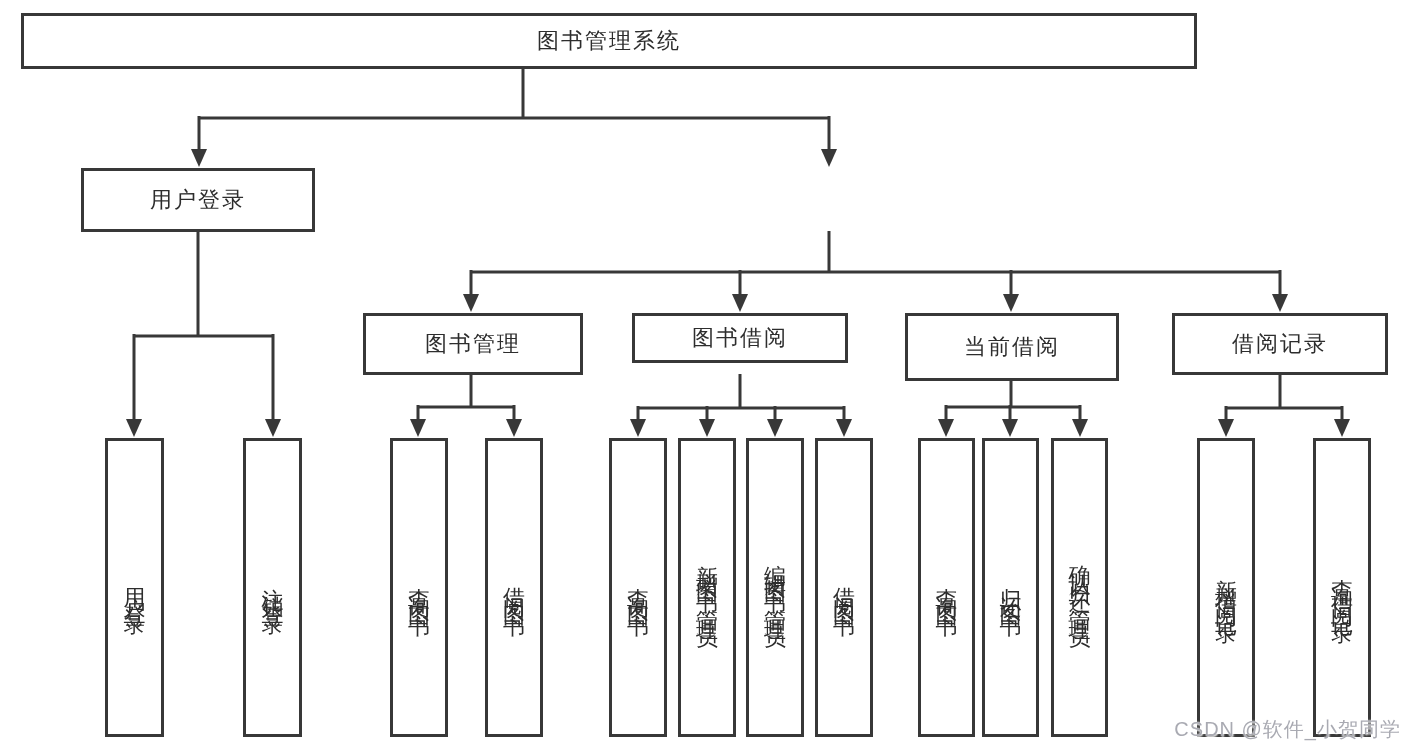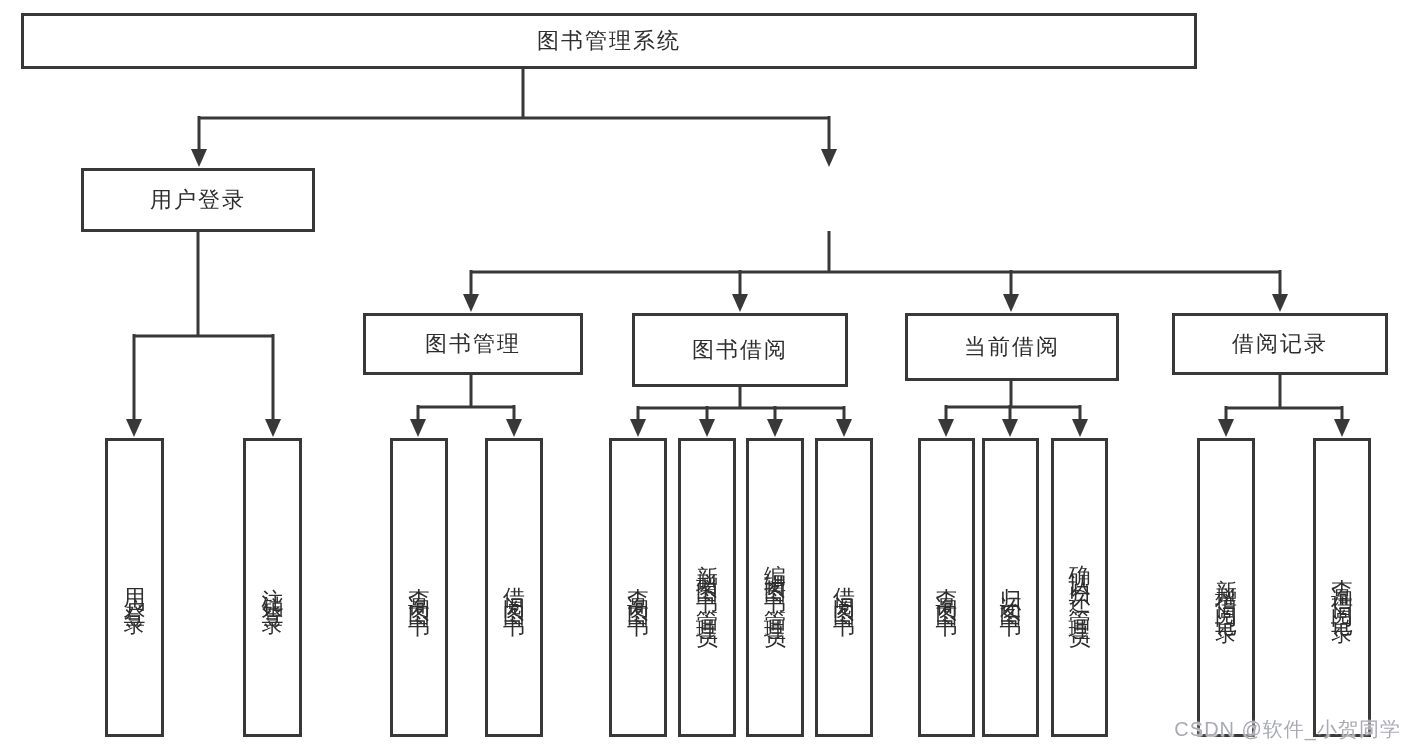--- a/index.html
+++ b/index.html
@@ -114,21 +114,21 @@
     <span>图书管理系统</span>
   </div>
 
   <div class="box hbox" style="left:81px;top:168px;width:234px;height:64px">
     <span>用户登录</span>
   </div>
 
   <div class="box hbox" style="left:363px;top:313px;width:220px;height:62px">
     <span>图书管理</span>
   </div>
-  <div class="box hbox" style="left:632px;top:313px;width:216px;height:74px">
+  <div class="box hbox" style="left:632px;top:313px;width:216px;height:50px">
     <span>图书借阅</span>
   </div>
   <div class="box hbox" style="left:905px;top:313px;width:214px;height:68px">
     <span>当前借阅</span>
   </div>
   <div class="box hbox" style="left:1172px;top:313px;width:216px;height:62px">
     <span>借阅记录</span>
   </div>
 
   <div class="box vbox" style="left:105px;top:438px;width:59px;height:299px">

